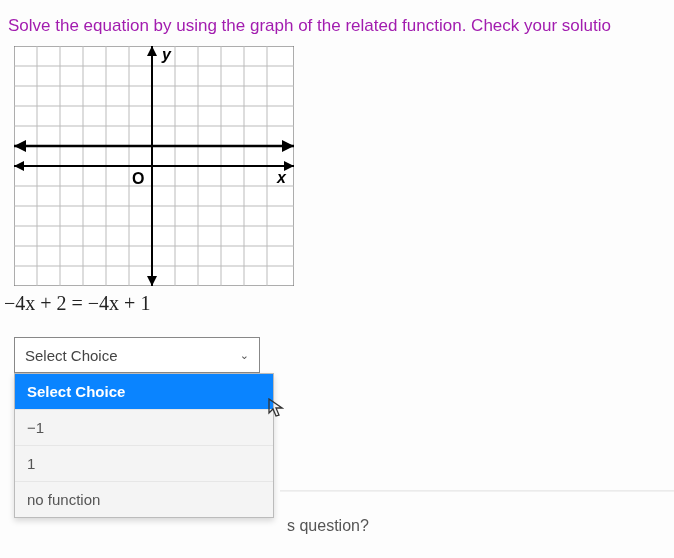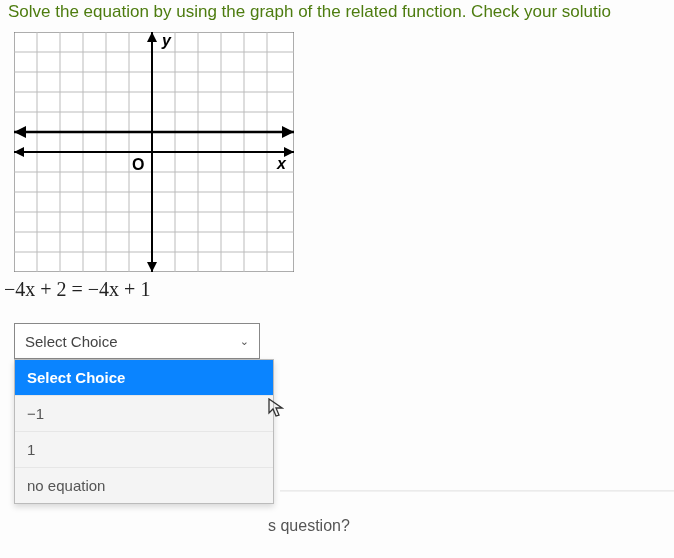--- a/index.html
+++ b/index.html
@@ -6,22 +6,22 @@
 body {
   font-family: Arial, Helvetica, sans-serif;
   background: #fdfdfd;
   width: 674px;
   height: 558px;
   overflow: hidden;
   position: relative;
 }
 .instruction {
   font-size: 17px;
-  color: #4d7c0f;
-  padding: 2px 8px 10px 8px;
+  color: #a21caf;
+  padding: 16px 8px 10px 8px;
 }
 .graph-wrap {
   margin-left: 14px;
   position: relative;
   width: 280px;
   height: 240px;
 }
 .equation {
   font-family: "Times New Roman", serif;
   font-size: 20px;
@@ -71,21 +71,21 @@
 }
 .cursor-icon {
   position: absolute;
   left: 268px;
   top: 398px;
   font-size: 18px;
   color: #333;
 }
 .footer-q {
   position: absolute;
-  left: 268px;
+  left: 287px;
   top: 517px;
   font-size: 16px;
   color: #555;
 }
 .divider {
   position: absolute;
   left: 280px;
   right: 0;
   top: 490px;
   height: 2px;
@@ -141,21 +141,21 @@
 
 <div class="select-row">
   <div class="select-box">
     <span>Select Choice</span>
     <span class="chev">⌄</span>
   </div>
   <div class="dropdown">
     <div class="opt selected">Select Choice</div>
     <div class="opt">−1</div>
     <div class="opt">1</div>
-    <div class="opt">no equation</div>
+    <div class="opt">no function</div>
   </div>
 </div>
 
 <div class="cursor-icon">
   <svg width="16" height="20" viewBox="0 0 16 20">
       <path d="M1 1 L1 15 L5 11 L8 18 L11 17 L8 10 L14 10 Z" fill="none" stroke="#333" stroke-width="1.3"></path>
     </svg>
 </div>
 
 <div class="divider"></div>

